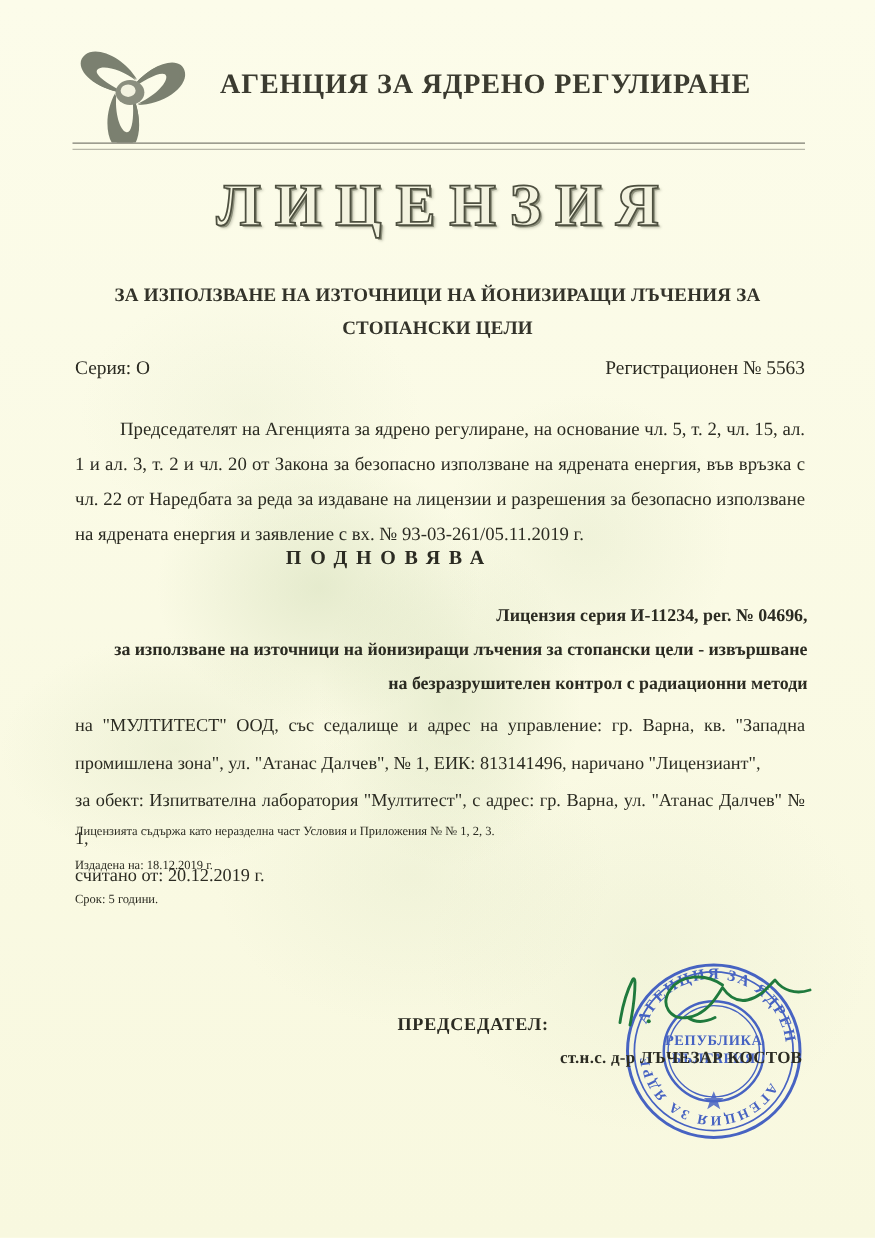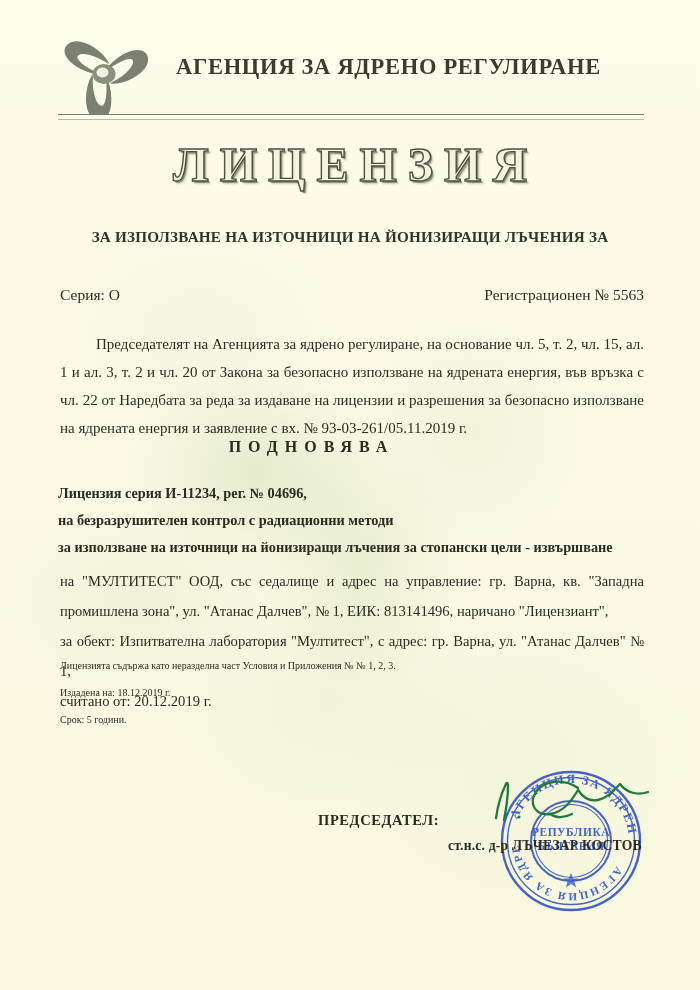--- a/index.html
+++ b/index.html
@@ -122,21 +122,21 @@
     font-size: 16px;
     font-weight: bold;
     letter-spacing: 7px;
     text-indent: 7px;
     color: #2b2b22;
   }
   #renew-detail {
     position: absolute;
     left: 58px; top: 480px;
     width: 588px;
-    text-align: left;
+    text-align: right;
     font-size: 14.3px;
     font-weight: bold;
     line-height: 27px;
   }
 
   #licensee {
     position: absolute;
     left: 60px; top: 566px;
     width: 584px;
     font-size: 14.6px;
@@ -227,35 +227,36 @@
 
     <div id="agency-name">АГЕНЦИЯ ЗА ЯДРЕНО РЕГУЛИРАНЕ</div>
 
     <div id="header-rule"></div>
   </div>
 
   <div id="doc-title">ЛИЦЕНЗИЯ</div>
 
   <div id="doc-subtitle">
     <div>ЗА ИЗПОЛЗВАНЕ НА ИЗТОЧНИЦИ НА ЙОНИЗИРАЩИ ЛЪЧЕНИЯ ЗА</div>
+    <div>СТОПАНСКИ ЦЕЛИ</div>
   </div>
 
   <div id="meta-row">
     <span>Серия: О</span>
     <span>Регистрационен № 5563</span>
   </div>
 
   <div id="intro">Председателят на Агенцията за ядрено регулиране, на основание чл. 5, т. 2, чл. 15, ал. 1 и ал. 3, т. 2 и чл. 20 от Закона за безопасно използване на ядрената енергия, във връзка с чл. 22 от Наредбата за реда за издаване на лицензии и разрешения за безопасно използване на ядрената енергия и заявление с вх. № 93-03-261/05.11.2019 г.</div>
 
   <div id="renew-word">ПОДНОВЯВА</div>
 
   <div id="renew-detail">
     <div>Лицензия серия И-11234, рег. № 04696,</div>
+    <div>за използване на източници на йонизиращи лъчения за стопански цели - извършване</div>
     <div>на безразрушителен контрол с радиационни методи</div>
-    <div>за използване на източници на йонизиращи лъчения за стопански цели - извършване</div>
   </div>
 
   <div id="licensee">
     <span class="ln j">на "МУЛТИТЕСТ" ООД, със седалище и адрес на управление: гр. Варна, кв. "Западна</span>
     <span class="ln">промишлена зона", ул. "Атанас Далчев", № 1, ЕИК: 813141496, наричано "Лицензиант",</span>
     <span class="ln">за обект: Изпитвателна лаборатория "Мултитест", с адрес: гр. Варна, ул. "Атанас Далчев" № 1,</span>
     <span class="ln">считано от: 20.12.2019 г.</span>
   </div>
 
   <div id="closing">

